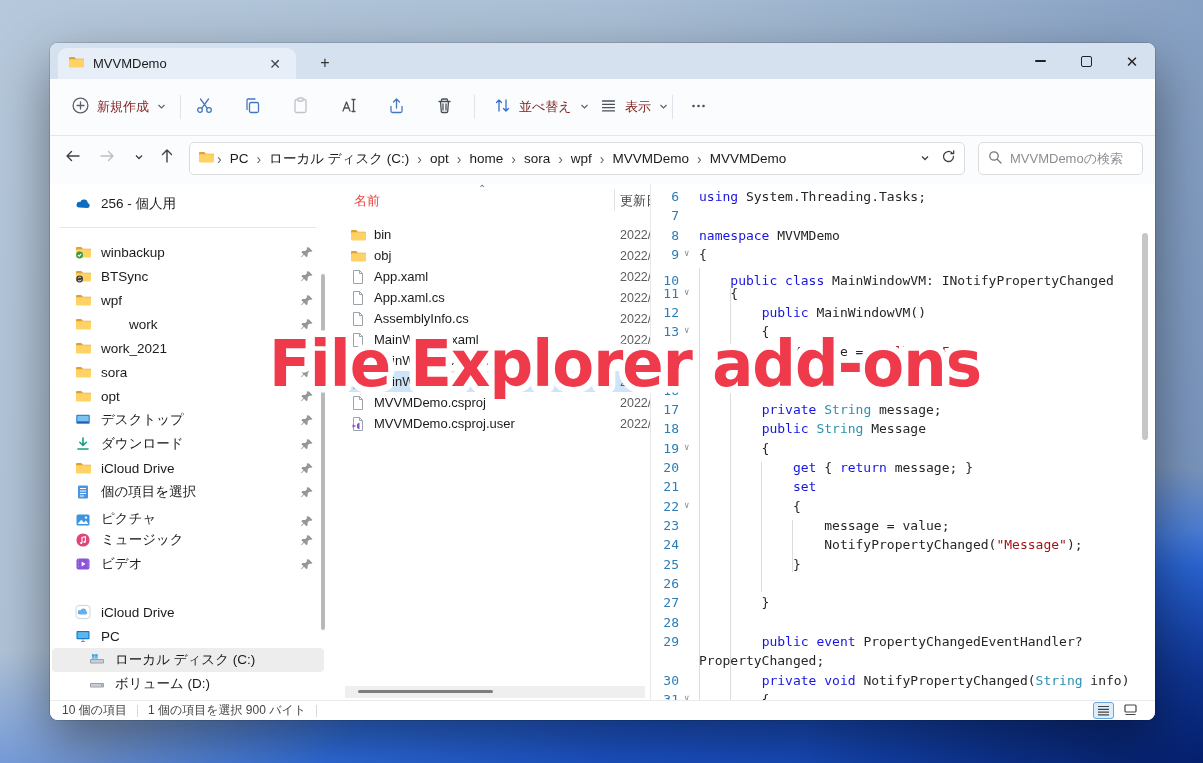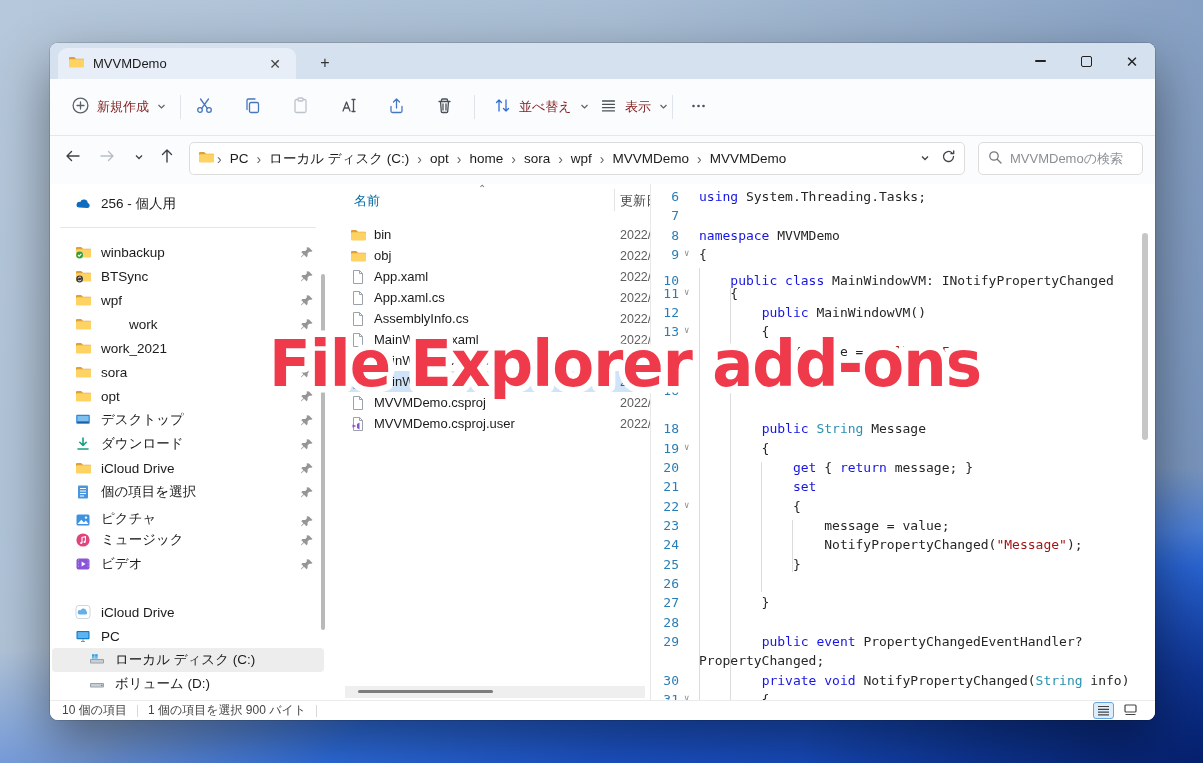--- a/index.html
+++ b/index.html
@@ -68,21 +68,21 @@
     display:flex; align-items:center; padding-left:23px; gap:10px; }
   .side-item.sel { background:#ededed; }
   .side-item .slabel { font-size:13.5px; color:#1b1b1b; flex:1; white-space:nowrap; overflow:hidden; }
   .side-item .pin { margin-right:10px; opacity:.85; }
   .side-div { position:absolute; left:10px; width:256px; height:1px; background:#e6e6e6; }
   .side-scroll { position:absolute; left:271px; top:90px; width:4px; height:356px; border-radius:2px; background:#b9b9b9; }
 
   
   .filepane { position:absolute; left:290px; top:0; width:310px; height:516px; overflow:hidden; }
   .fl-header { position:absolute; left:0; top:5px; width:310px; height:22px; }
-  .fl-h-name { position:absolute; left:14px; top:3px; font-size:13px; color:#0369a1; }
+  .fl-h-name { position:absolute; left:14px; top:3px; font-size:13px; color:#ef4444; }
   .fl-h-caret { position:absolute; left:138px; top:-6px; font-size:10px; color:#777; }
   .fl-h-date { position:absolute; left:280px; top:3px; font-size:13px; color:#454545; white-space:nowrap; }
   .fl-h-sep { position:absolute; left:274px; top:0; width:1px; height:22px; background:#e3e3e3; }
   .fl-rows { position:absolute; left:0; top:40px; width:310px; }
   .frow { position:absolute; left:4px; width:302px; height:21px; border-radius:4px;
     display:flex; align-items:center; }
   .frow.sel { background:#cfe4f8; }
   .frow .ficon { margin-left:6px; width:16px; display:flex; }
   .frow .fname { font-size:13px; color:#1b1b1b; margin-left:8px; flex:1; white-space:nowrap; overflow:hidden; }
   .frow .fdate { position:absolute; left:276px; font-size:12.5px; color:#5c5c5c; white-space:nowrap; }
@@ -714,20 +714,21 @@
         <div class="cline" style="top: 24.35px;"><span class="lnum">7</span><span class="code"></span></div>
         <div class="cline" style="top: 43.7px;"><span class="lnum">8</span><span class="code"><span class="kw">namespace</span><span class="pl"> MVVMDemo</span></span></div>
         <div class="cline" style="top: 63.05px;"><span class="lnum">9</span><span class="fold">∨</span><span class="code"><span class="pl">{</span></span></div>
         <div class="cline" style="top: 89px;"><span class="lnum">10</span><span class="code"><span class="pl">    </span><span class="kw">public</span><span class="pl"> </span><span class="kw">class</span><span class="pl"> MainWindowVM: INotifyPropertyChanged</span></span></div>
         <div class="cline" style="top: 101.75px;"><span class="lnum">11</span><span class="fold">∨</span><span class="code"><span class="pl">    {</span></span></div>
         <div class="cline" style="top: 121.1px;"><span class="lnum">12</span><span class="code"><span class="pl">        </span><span class="kw">public</span><span class="pl"> MainWindowVM()</span></span></div>
         <div class="cline" style="top: 140.45px;"><span class="lnum">13</span><span class="fold">∨</span><span class="code"><span class="pl">        {</span></span></div>
         <div class="cline" style="top: 159.8px;"><span class="lnum">14</span><span class="code"><span class="pl">            Message = </span><span class="st">"Hello WPF"</span><span class="pl">;</span></span></div>
         <div class="cline" style="top: 179.15px;"><span class="lnum">15</span><span class="code"><span class="pl">        }</span></span></div>
         <div class="cline" style="top: 198.5px;"><span class="lnum">16</span><span class="code"></span></div>
+        <div class="cline" style="top: 217.85px;"><span class="lnum">17</span><span class="code"><span class="pl">        </span><span class="kw">private</span><span class="pl"> </span><span class="ty">String</span><span class="pl"> message;</span></span></div>
         <div class="cline" style="top: 237.2px;"><span class="lnum">18</span><span class="code"><span class="pl">        </span><span class="kw">public</span><span class="pl"> </span><span class="ty">String</span><span class="pl"> Message</span></span></div>
         <div class="cline" style="top: 256.55px;"><span class="lnum">19</span><span class="fold">∨</span><span class="code"><span class="pl">        {</span></span></div>
         <div class="cline" style="top: 275.9px;"><span class="lnum">20</span><span class="code"><span class="pl">            </span><span class="kw">get</span><span class="pl"> { </span><span class="kw">return</span><span class="pl"> message; }</span></span></div>
         <div class="cline" style="top: 295.25px;"><span class="lnum">21</span><span class="code"><span class="pl">            </span><span class="kw">set</span></span></div>
         <div class="cline" style="top: 314.6px;"><span class="lnum">22</span><span class="fold">∨</span><span class="code"><span class="pl">            {</span></span></div>
         <div class="cline" style="top: 333.95px;"><span class="lnum">23</span><span class="code"><span class="pl">                message = value;</span></span></div>
         <div class="cline" style="top: 353.3px;"><span class="lnum">24</span><span class="code"><span class="pl">                NotifyPropertyChanged(</span><span class="st">"Message"</span><span class="pl">);</span></span></div>
         <div class="cline" style="top: 372.65px;"><span class="lnum">25</span><span class="code"><span class="pl">            }</span></span></div>
         <div class="cline" style="top: 392px;"><span class="lnum">26</span><span class="code"></span></div>
         <div class="cline" style="top: 411.35px;"><span class="lnum">27</span><span class="code"><span class="pl">        }</span></span></div>

